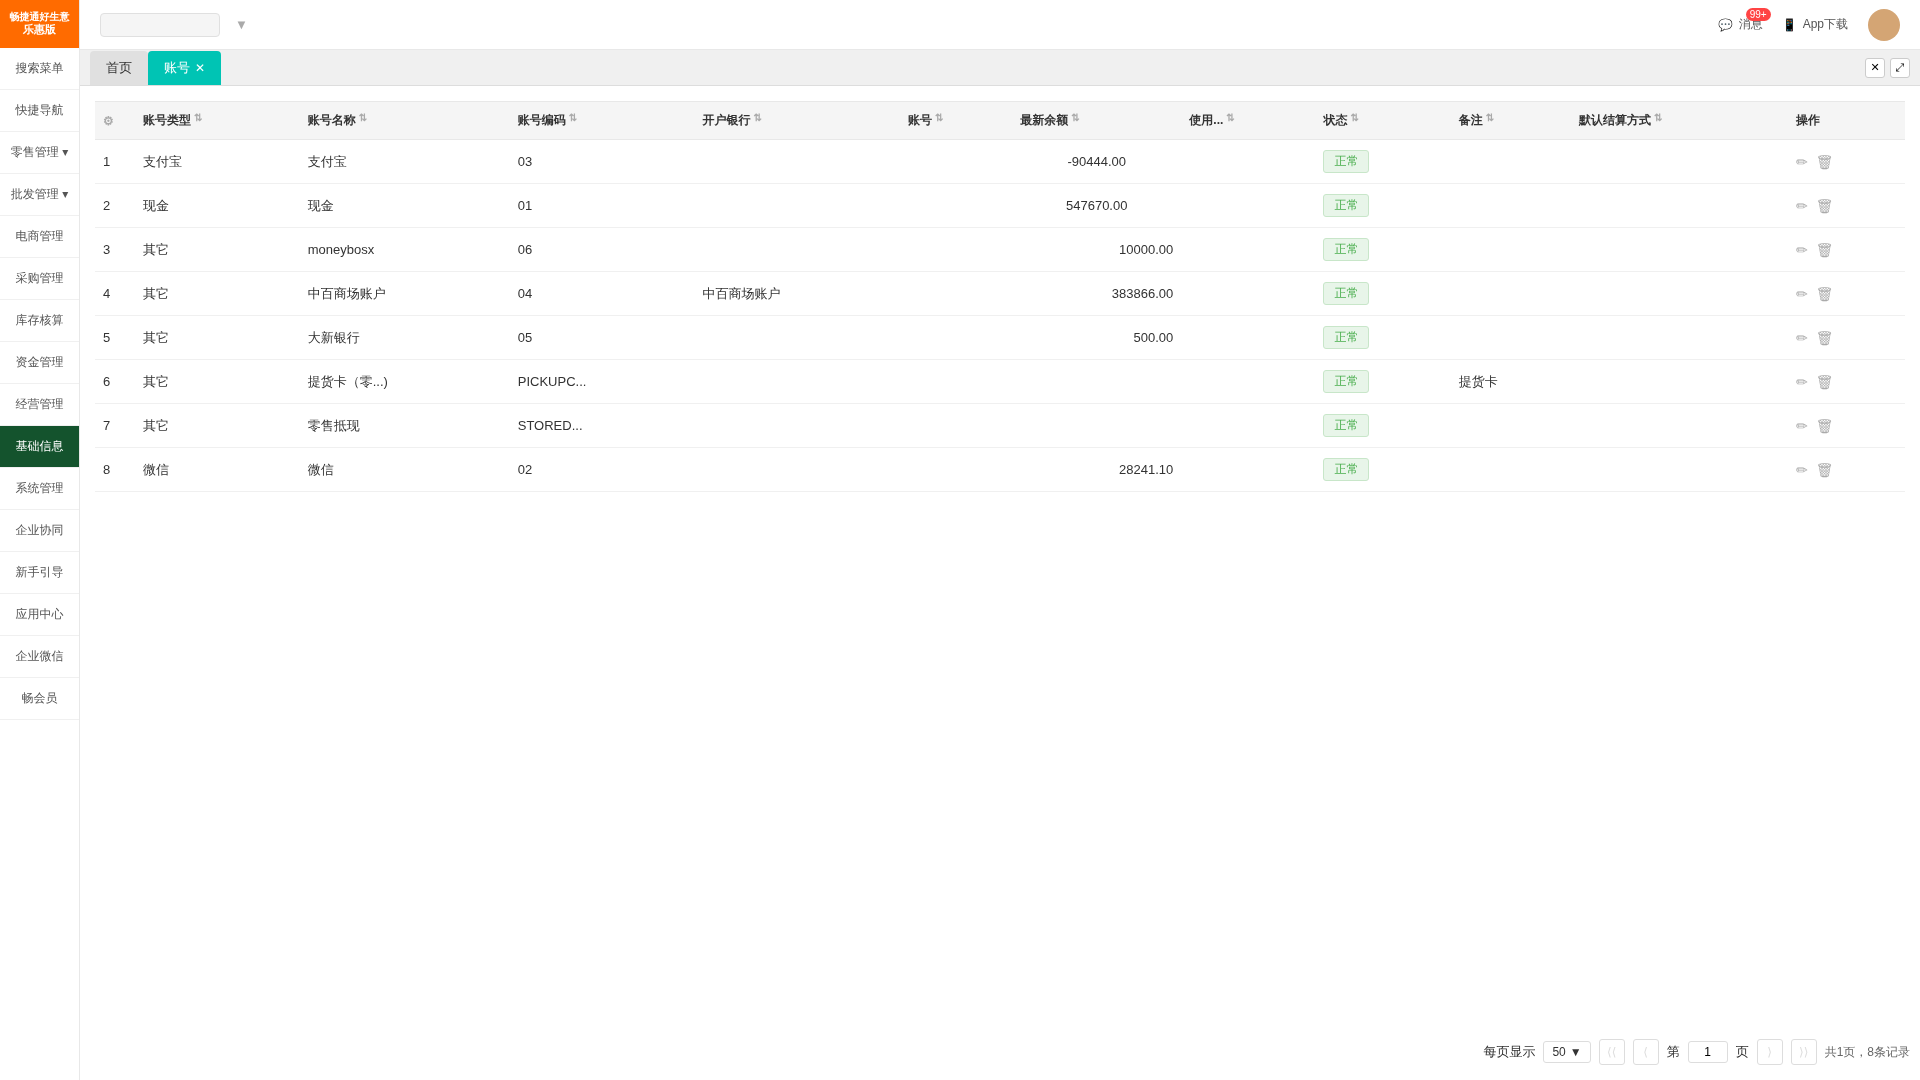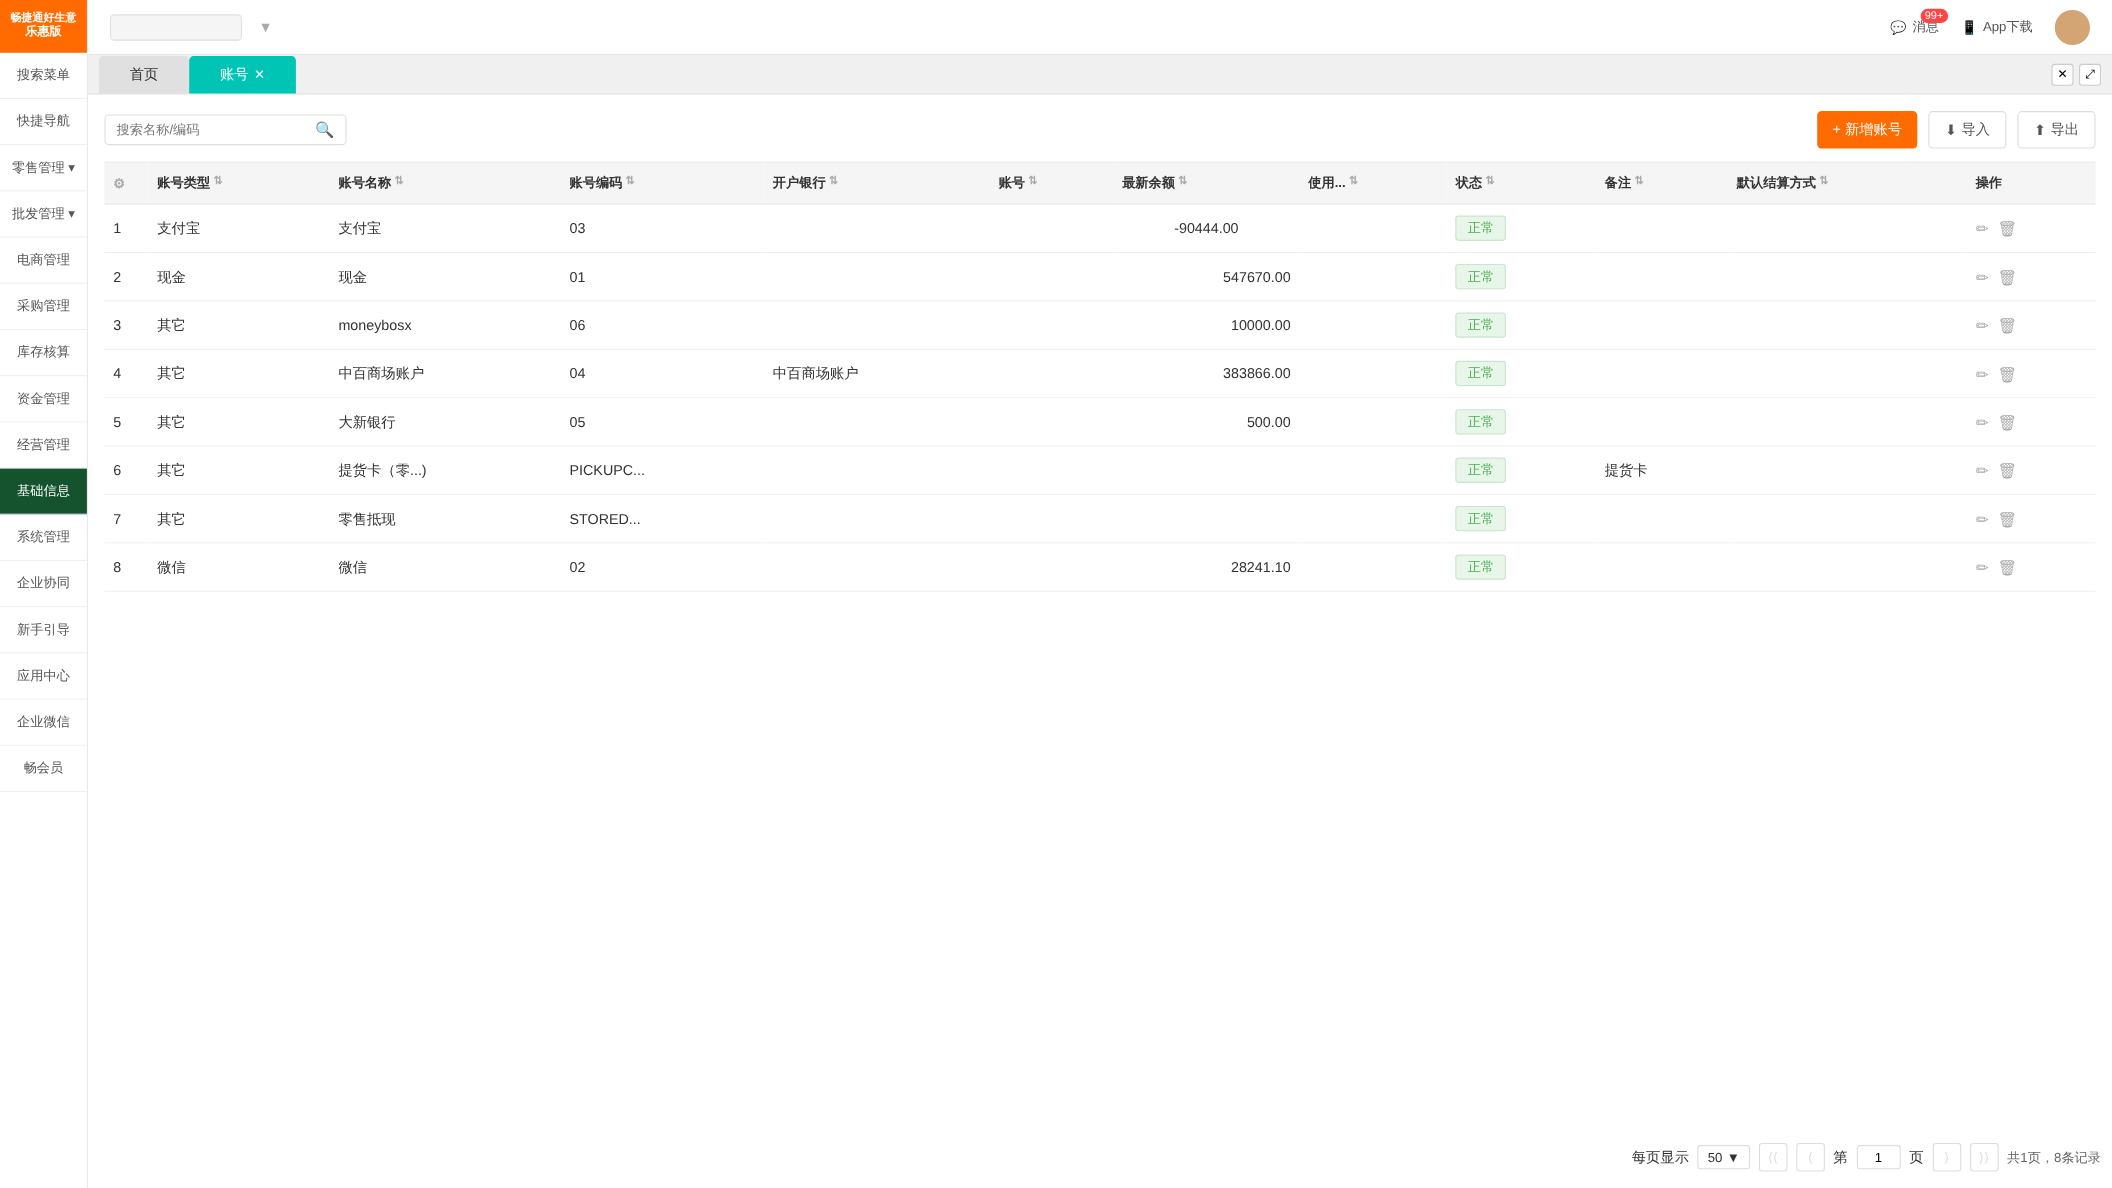--- a/index.html
+++ b/index.html
@@ -78,21 +78,21 @@
     
     .tab-bar {
       background: #f0f0f0;
       display: flex;
       align-items: center;
       border-bottom: 1px solid #ddd;
       padding: 0 10px;
       height: 36px;
     }
     .tab {
-      padding: 8px 28px;
+      padding: 8px 16px;
       font-size: 13px;
       cursor: pointer;
       border-radius: 4px 4px 0 0;
       display: flex;
       align-items: center;
       gap: 5px;
     }
     .tab.home { background: #e0e0e0; color: #333; }
     .tab.active { background: #00c4b4; color: white; }
     .tab-close { font-size: 12px; cursor: pointer; }
@@ -234,37 +234,20 @@
       <span class="tab-close">✕</span>
     </div>
     <div class="tab-window-btns">
       <div class="win-btn">✕</div>
       <div class="win-btn">⤢</div>
     </div>
   </div>
 
   <div class="content">
 
-    <div class="toolbar">
-      <div class="search-box">
-        <input type="text" style="border: none; outline: none; font-size: 12px; color: rgb(153, 153, 153); flex: 1 1 0%;" placeholder="搜索名称/编码">
-        <span class="search-icon">🔍</span>
-      </div>
-      <div class="toolbar-right">
-        <button class="btn-primary">+ 新增账号</button>
-        <button class="btn-default">
-          <span>⬇</span>
-          <span>导入</span>
-        </button>
-        <button class="btn-default">
-          <span>⬆</span>
-          <span>导出</span>
-        </button>
-      </div>
-    </div>
 
     <table class="data-table">
       <thead>
         <tr>
           <th style="width:40px;">
             <span class="gear-icon">⚙</span>
           </th>
           <th>
             <div class="th-sort">
                 <span>账号类型</span>
@@ -348,21 +331,21 @@
       </div>
     </td>
   </tr>
           <tr>
     <td>2</td>
     <td>现金</td>
     <td>现金</td>
     <td>01</td>
     <td></td>
     <td></td>
-    <td style="text-align:right;">547670.00</td>
+    <td style="text-align:center;">547670.00</td>
     <td></td>
     <td><span class="status-badge">正常</span></td>
     <td></td>
     <td></td>
     <td>
       <div class="action-btns">
         <span class="action-btn">✏</span>
         <span class="action-btn">🗑</span>
       </div>
     </td>

